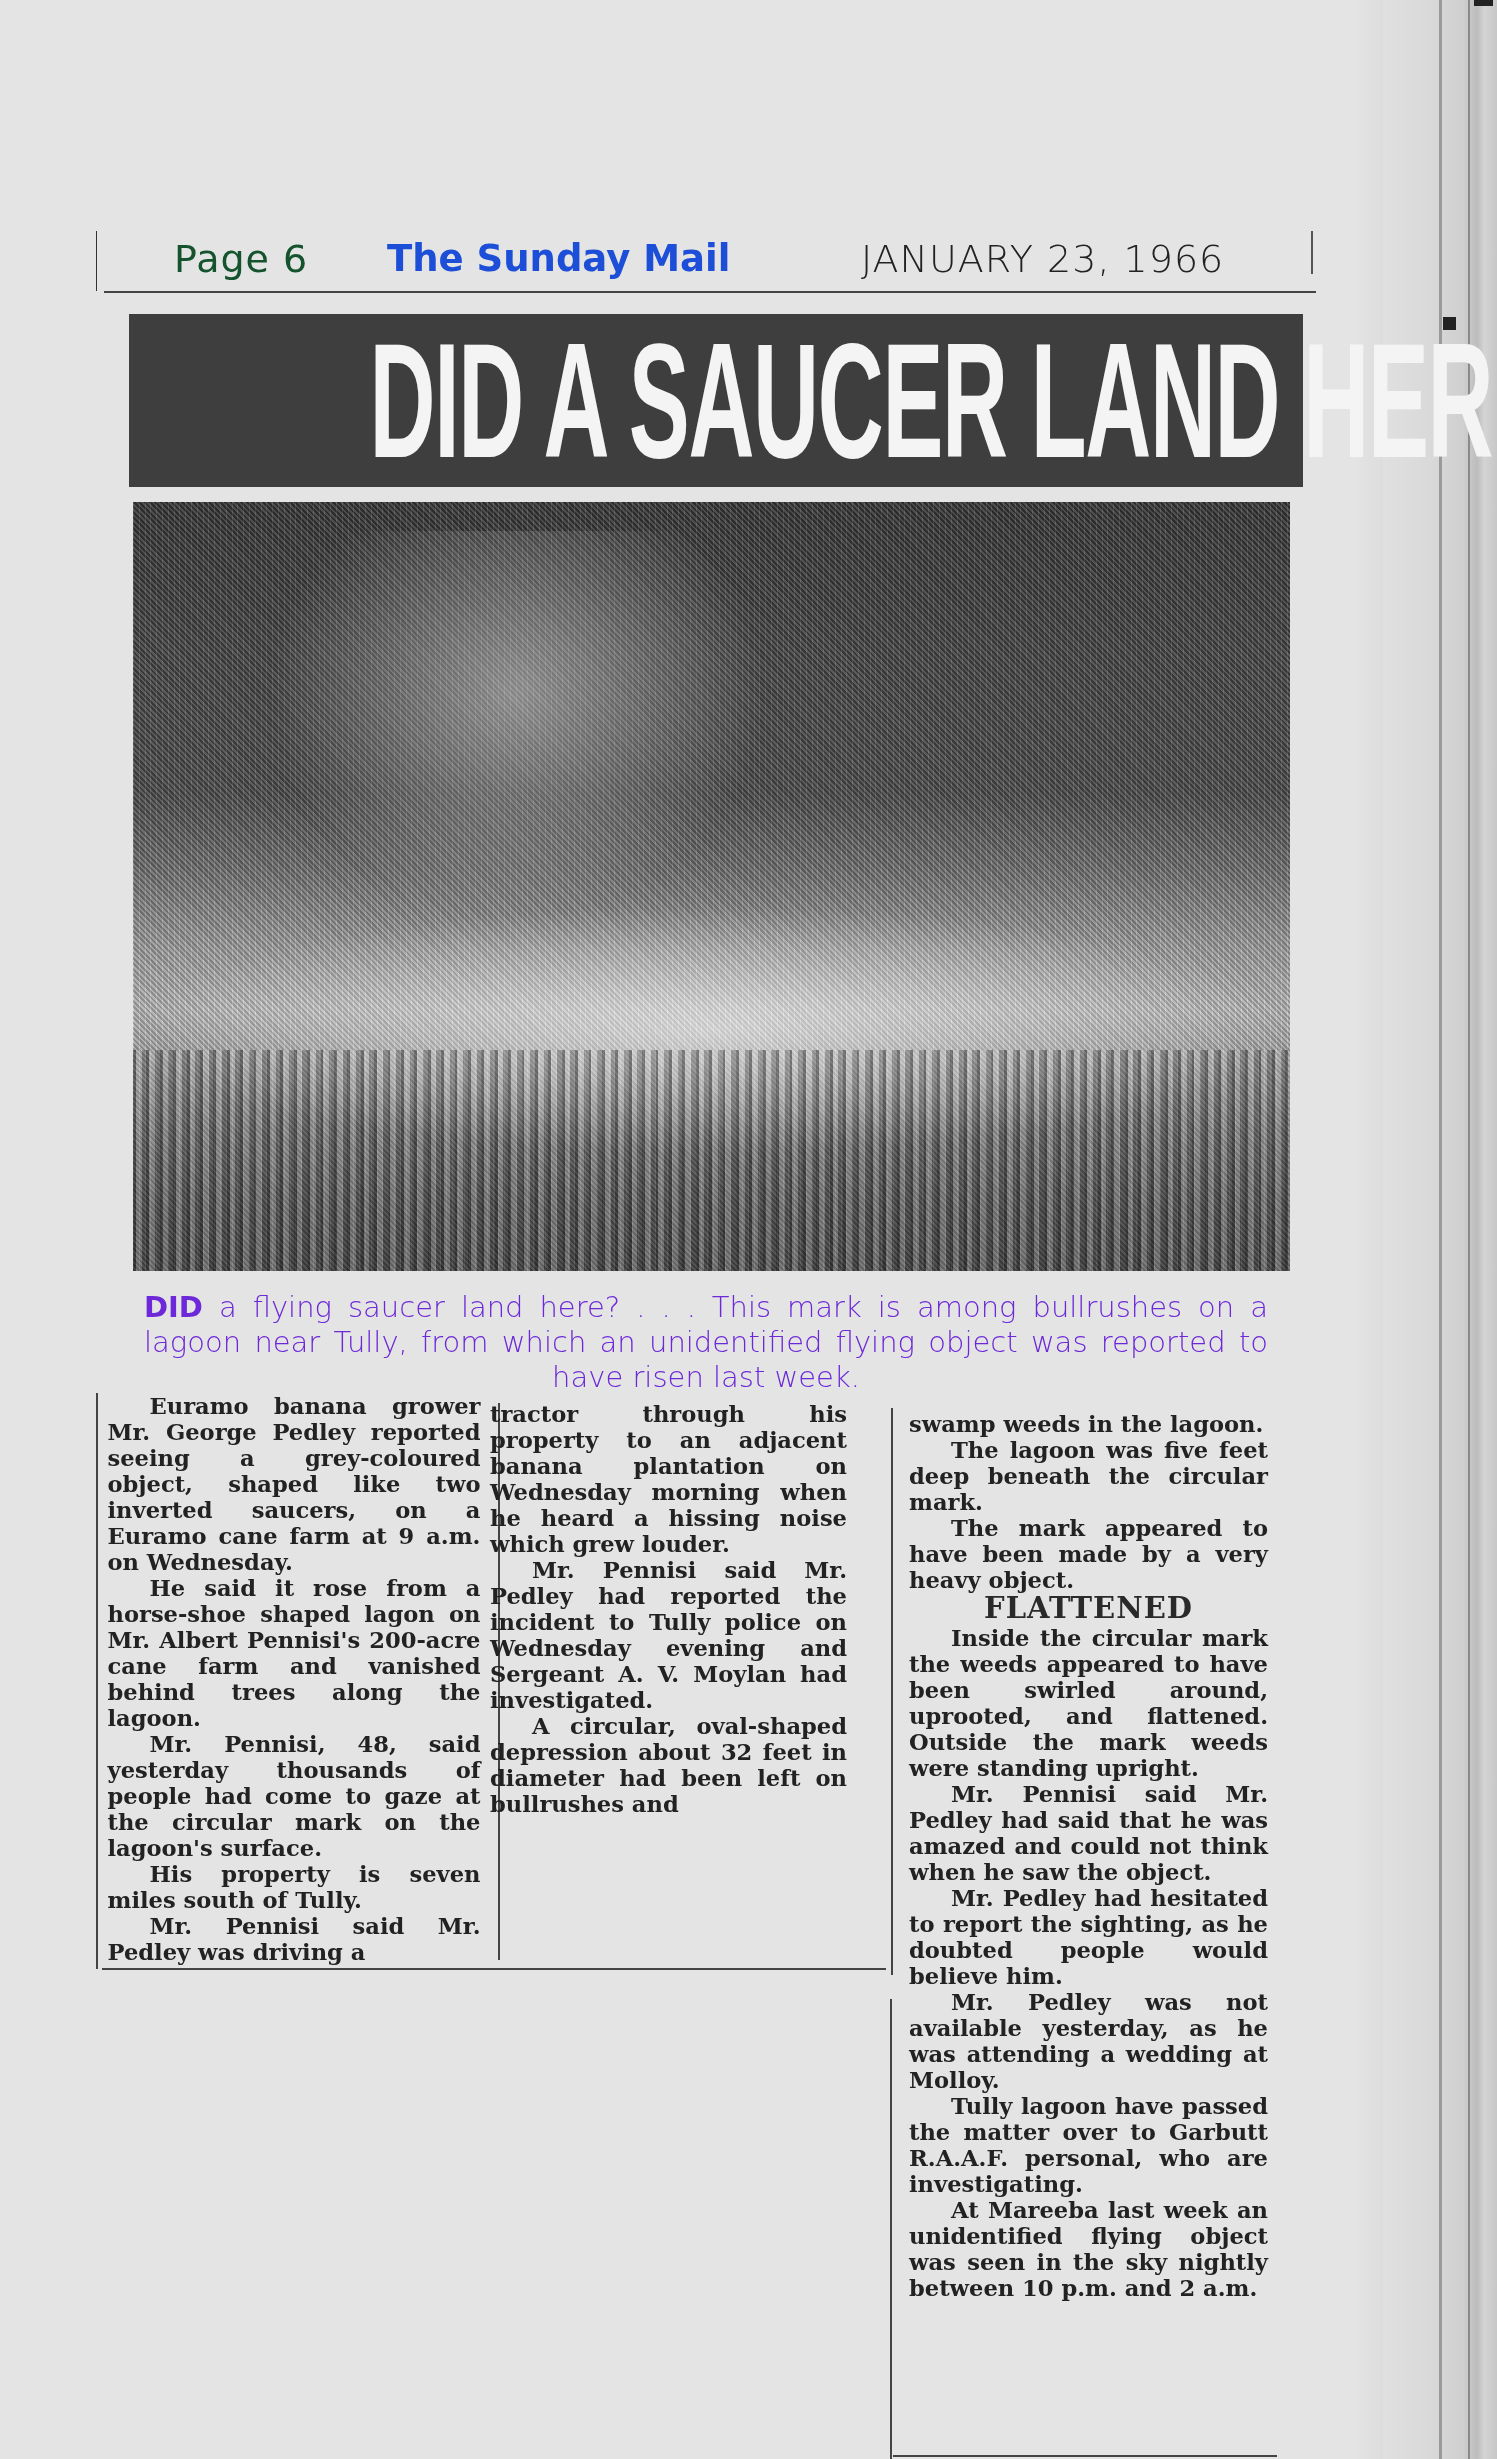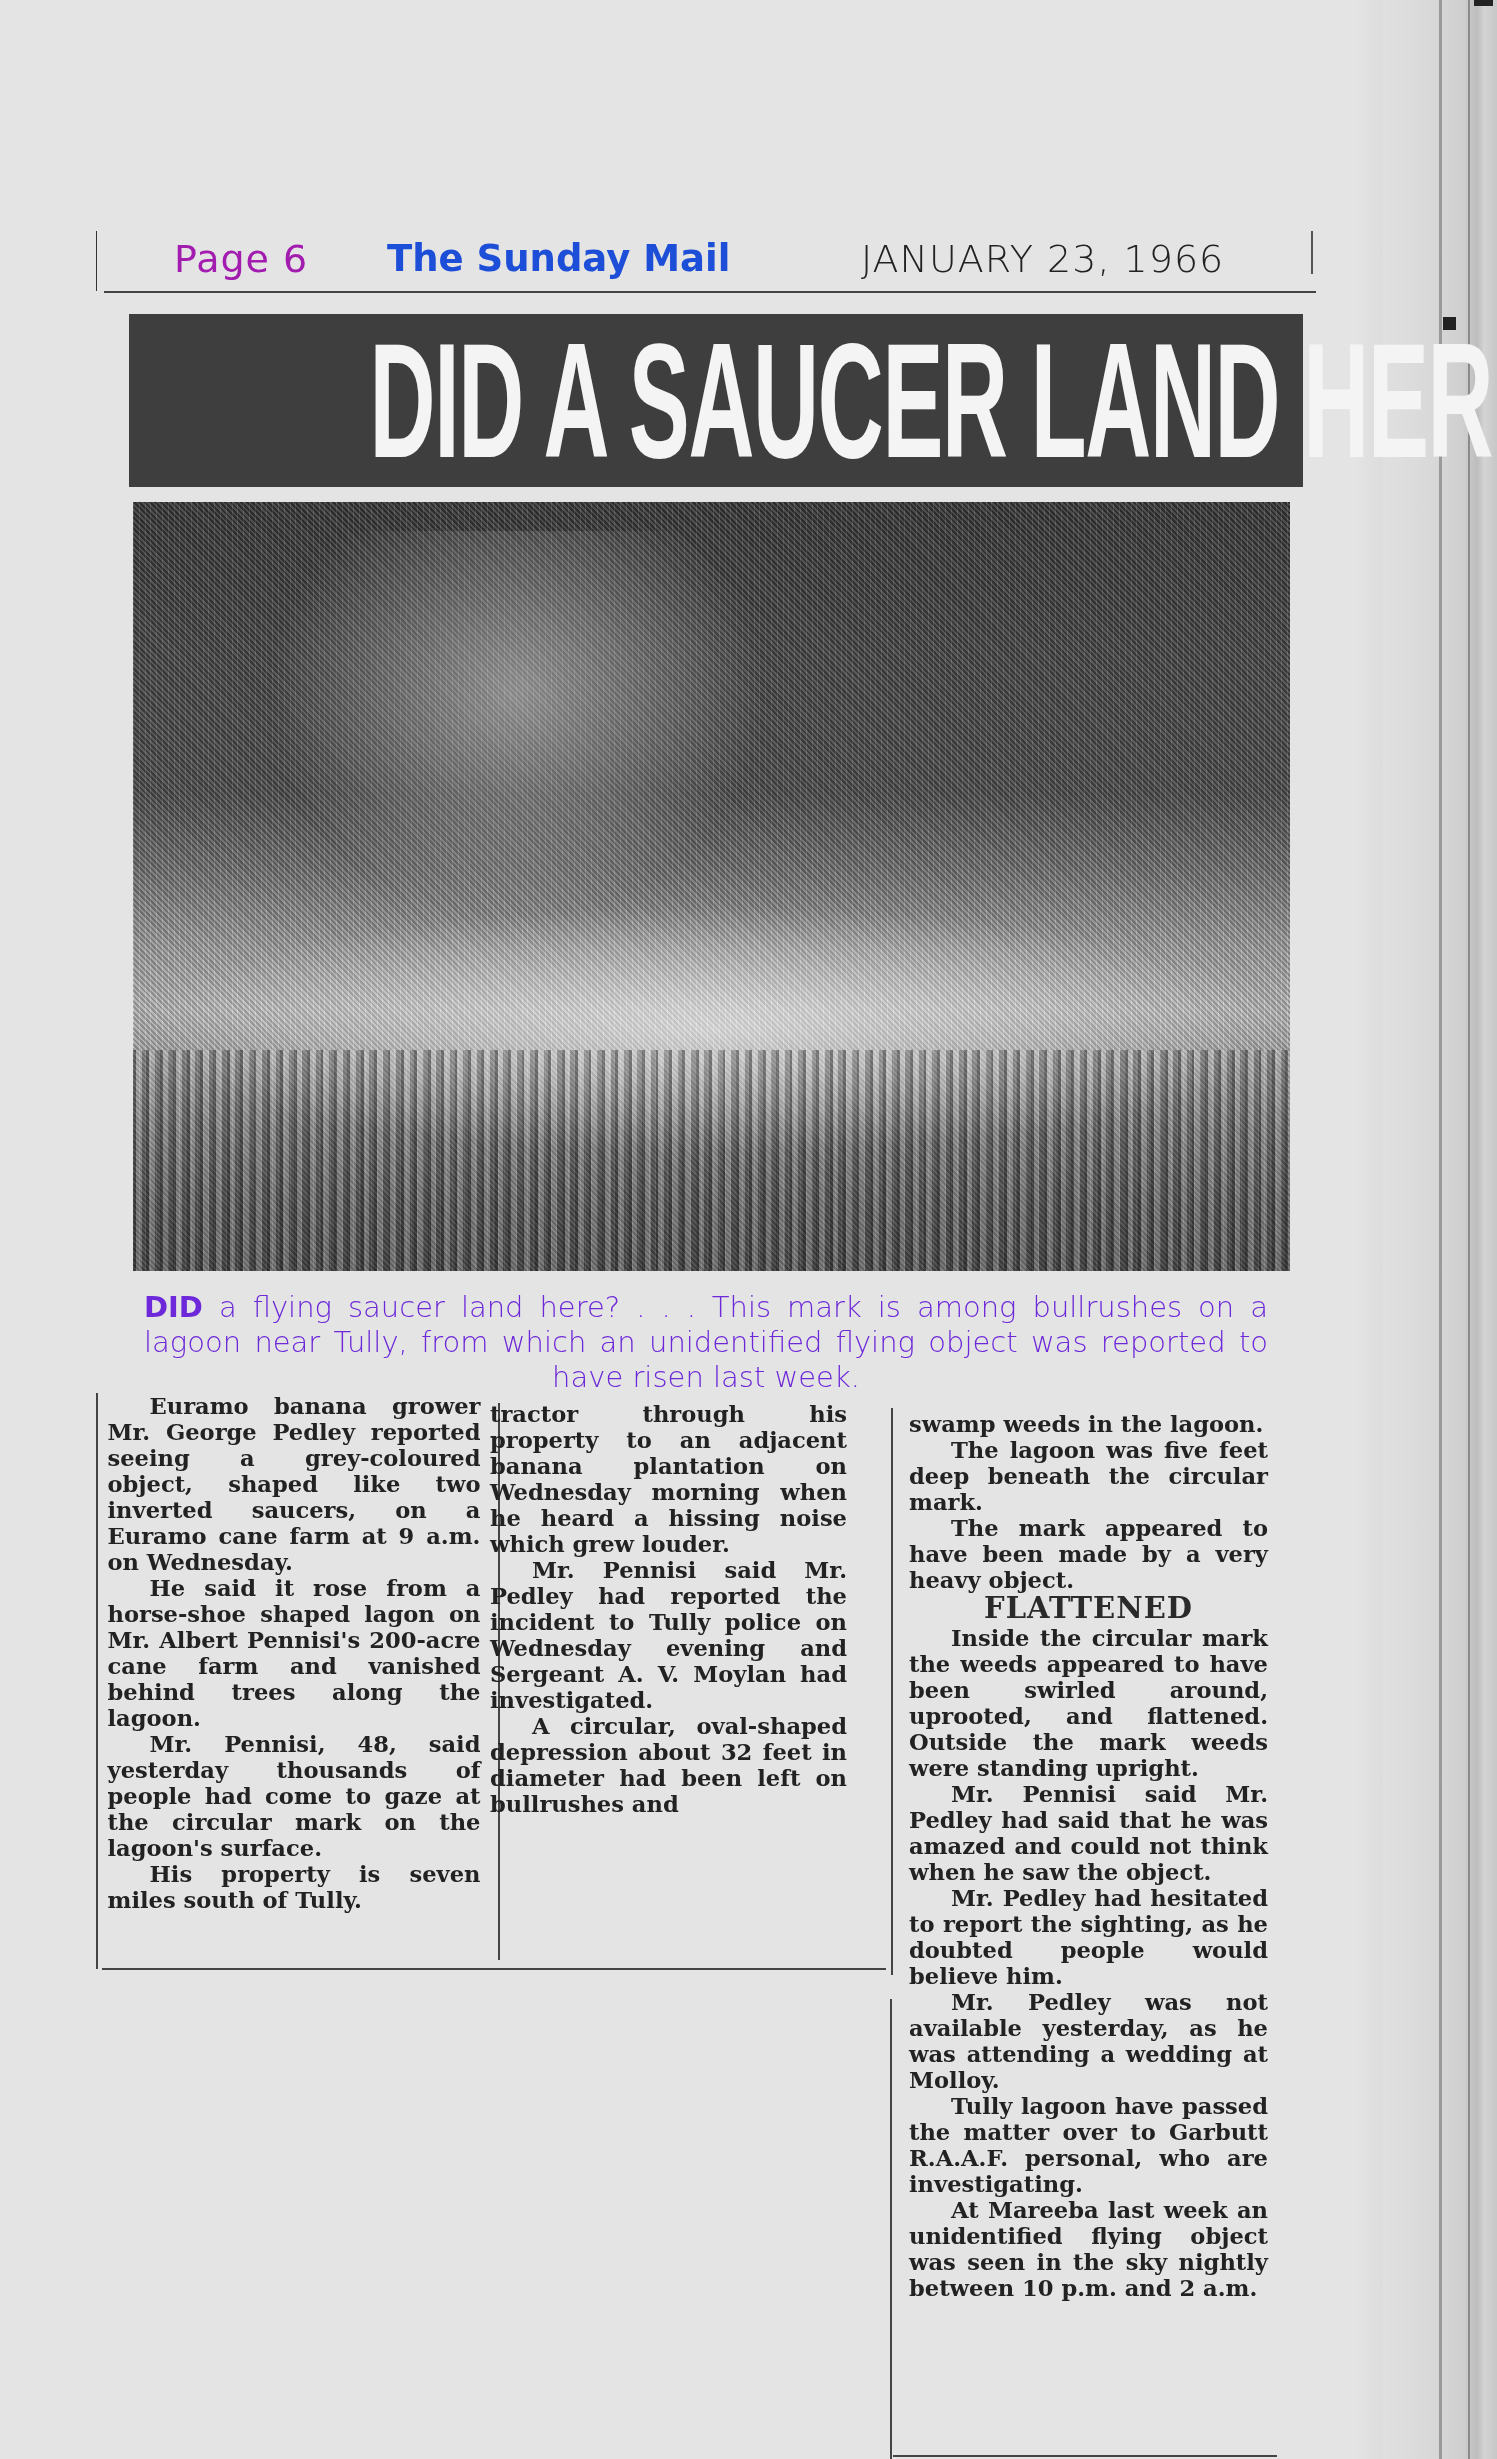--- a/index.html
+++ b/index.html
@@ -33,21 +33,21 @@
   .clip {
     position: absolute; left: 96px; top: 231px; width: 1220px; height: 2229px;
   }
   
   .masthead {
     position: absolute; left: 0; top: 0; width: 1220px; height: 60px;
     border-left: 1.9px solid #333;
   }
   .masthead .page-no {
     position: absolute; left: 77px; top: 5.8px;
-    font-family: "DejaVu Sans", sans-serif; font-size: 38px; color: #a21caf; letter-spacing: 1px;
+    font-family: "DejaVu Sans", sans-serif; font-size: 38px; color: #14532d; letter-spacing: 1px;
   }
   .masthead .paper {
     position: absolute; left: 290px; top: 5.8px;
     font-family: "DejaVu Sans", sans-serif; font-weight: bold; font-size: 37px; color: #1d4ed8;
   }
   .masthead .date {
     position: absolute; left: 732px; top: 5.8px;
     font-family: "DejaVu Sans", sans-serif; font-size: 38px; color: #222; letter-spacing: 1px; font-weight: 300; margin-left: 32px;
   }
   .masthead-rule {
@@ -151,20 +151,21 @@
   <div class="vrule" style="left:795px; top:1177px; height:567px;"></div>
   <div class="vrule" style="left:794px; top:1768px; height:461px;"></div>
   <div class="hrule" style="left:5.8px; top:1737px; width:784px;"></div>
   <div class="hrule" style="left:797px; top:2224px; width:384px;"></div>
 
   <div class="col col1">
     <p>Euramo banana grower Mr. George Pedley reported seeing a grey-coloured object, shaped like two inverted saucers, on a Euramo cane farm at 9 a.m. on Wednesday.</p>
     <p>He said it rose from a horse-shoe shaped lagon on Mr. Albert Pennisi's 200-acre cane farm and vanished behind trees along the lagoon.</p>
     <p>Mr. Pennisi, 48, said yesterday thousands of people had come to gaze at the circular mark on the lagoon's surface.</p>
     <p>His property is seven miles south of Tully.</p>
+    <p>Mr. Pennisi said Mr. Pedley was driving a</p>
   </div>
 
   <div class="col col2">
     <p class="noindent">tractor through his property to an adjacent banana plantation on Wednesday morning when he heard a hissing noise which grew louder.</p>
     <p>Mr. Pennisi said Mr. Pedley had reported the incident to Tully police on Wednesday evening and Sergeant A. V. Moylan had investigated.</p>
     <p>A circular, oval-shaped depression about 32 feet in diameter had been left on bullrushes and</p>
   </div>
 
   <div class="col col3">
     <p class="noindent">swamp weeds in the lagoon.</p>

